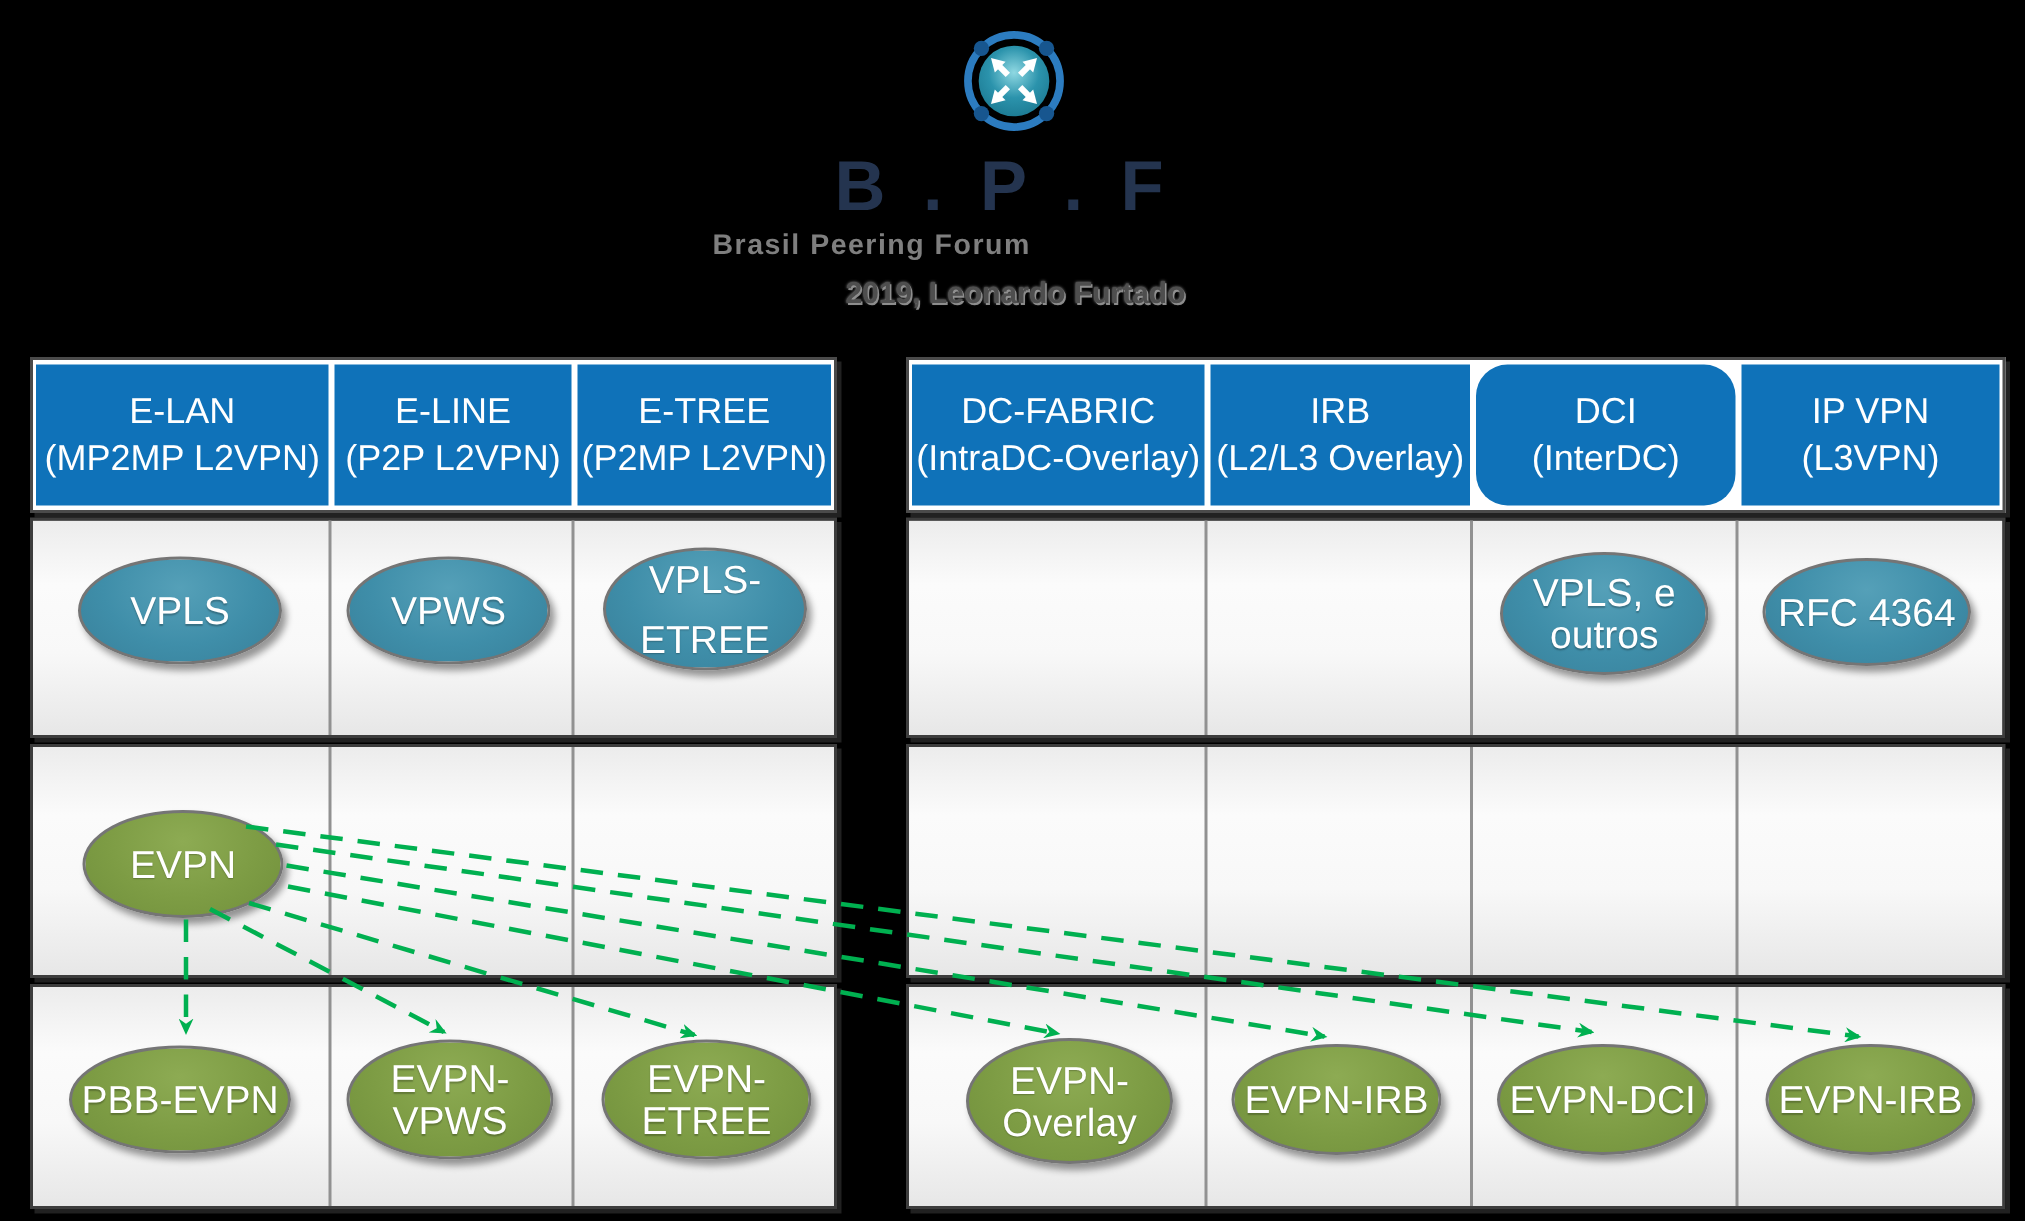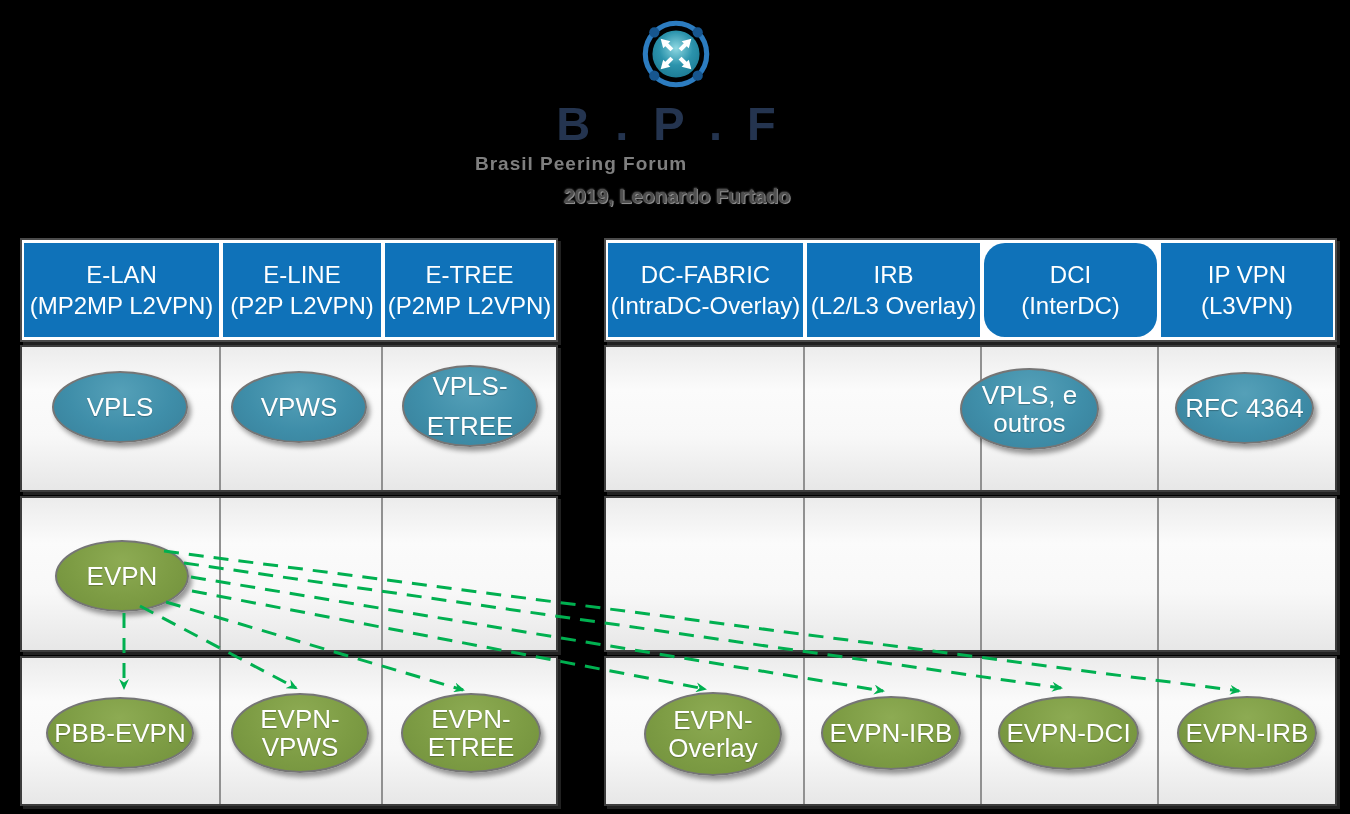--- a/index.html
+++ b/index.html
@@ -148,21 +148,21 @@
   <div class="oval teal" style="left:52px;top:371px;width:136px;height:72px;">
     <span>VPLS</span>
   </div>
   <div class="oval teal" style="left:231px;top:371px;width:136px;height:72px;">
     <span>VPWS</span>
   </div>
   <div class="oval teal" style="left:402px;top:365px;width:136px;height:82px;gap:12px;">
     <span class="ln">VPLS-</span>
     <span class="ln">ETREE</span>
   </div>
-  <div class="oval teal" style="left:960px;top:368px;width:139px;height:82px;">
+  <div class="oval teal" style="left:1000px;top:368px;width:139px;height:82px;">
     <span class="ln">VPLS, e</span>
     <span class="ln">outros</span>
   </div>
   <div class="oval teal" style="left:1175px;top:372px;width:139px;height:72px;">
     <span>RFC 4364</span>
   </div>
 
   <div class="oval green" style="left:46px;top:697px;width:148px;height:72px;">
     <span>PBB-EVPN</span>
   </div>

